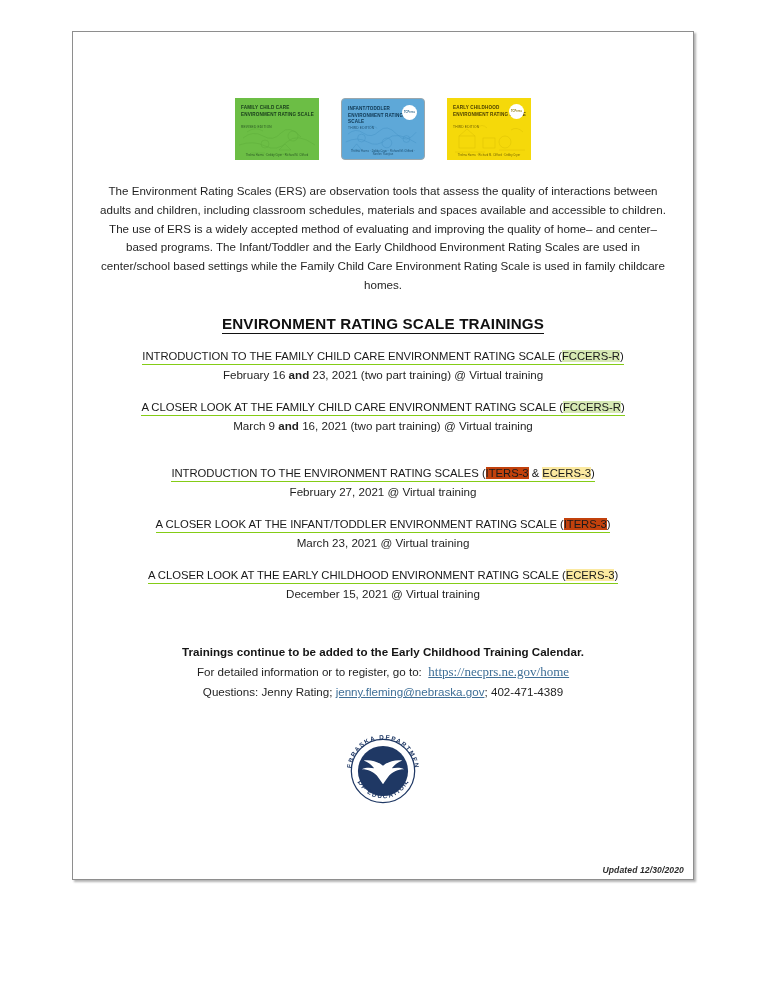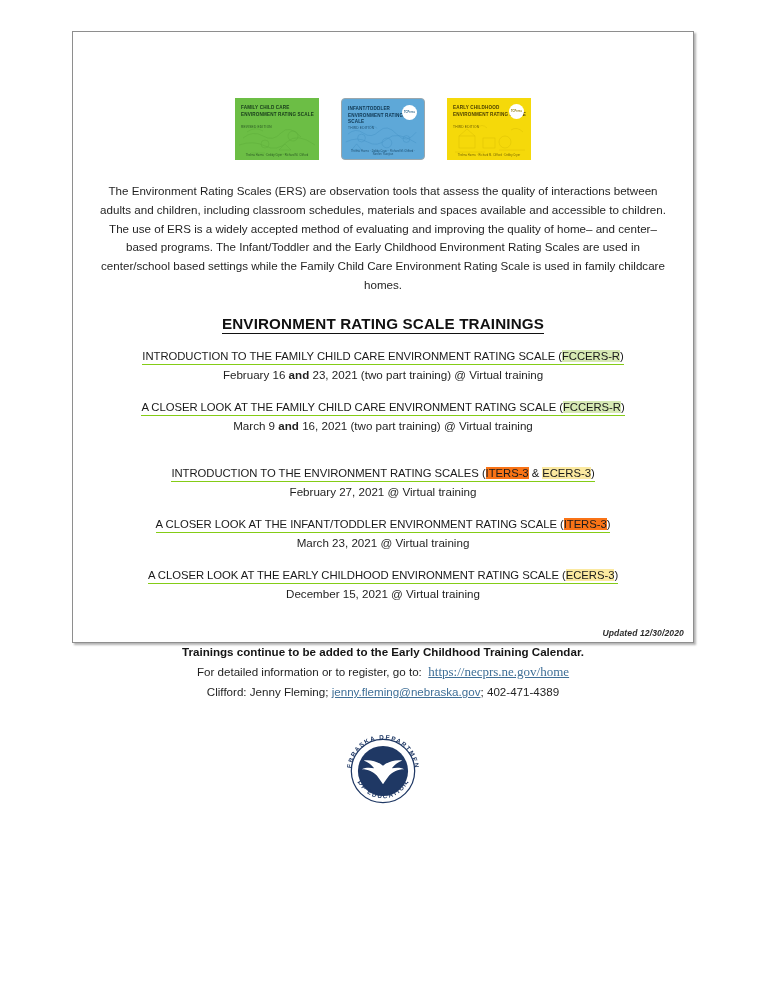--- a/index.html
+++ b/index.html
@@ -16,21 +16,21 @@
     position: relative;
     overflow: hidden;
   }
 
   
   .page-frame {
     position: absolute;
     left: 72px;
     top: 31px;
     width: 622px;
-    height: 612px;
+    height: 849px;
     border: 1.5px solid #8e8e8e;
     box-shadow: 2px 2px 2px rgba(0,0,0,0.30);
     background: #ffffff;
     box-sizing: border-box;
   }
   .page-inner {
     position: absolute;
     inset: 0;
     padding: 0;
   }
@@ -154,21 +154,21 @@
   }
   .t-date {
     font-size: 11.6px;
     line-height: 1.52;
     color: #1f1f1f;
     margin-top: 2px;
   }
   .t-date b { font-weight: bold; }
 
   .hl-green  { background: #d7e9b4; }
-  .hl-blue   { background: #f97316; }
+  .hl-blue   { background: #c2410c; }
   .hl-yellow { background: #fbe9a0; }
 
   
   .footer-block {
     margin-top: 40px;
     text-align: center;
   }
   .f-bold {
     font-size: 11.6px;
     font-weight: bold;
@@ -304,21 +304,21 @@
         </div>
       </div>
 
     <div class="footer-block">
       <div class="f-bold">Trainings continue to be added to the Early Childhood Training Calendar.</div>
       <div class="f-line">
         <span>For detailed information or to register, go to:</span>
         <span>&nbsp;</span><a class="link serif" href="#">https://necprs.ne.gov/home</a>
       </div>
       <div class="f-line">
-        <span>Clifford: Jenny Fleming;</span>
+        <span>Questions: Jenny Rating;</span>
         <a class="link" href="#">jenny.fleming@nebraska.gov</a><span>;</span>&nbsp;<span>402-471-4389</span>
       </div>
     </div>
 
     <div class="seal-wrap">
       <svg class="seal" viewBox="0 0 100 100">
         <defs>
           <path id="arcTop" d="M 14,50 A 36,36 0 0 1 86,50"></path>
           <path id="arcBot" d="M 19,50 A 31,31 0 0 0 81,50"></path>
         </defs>

